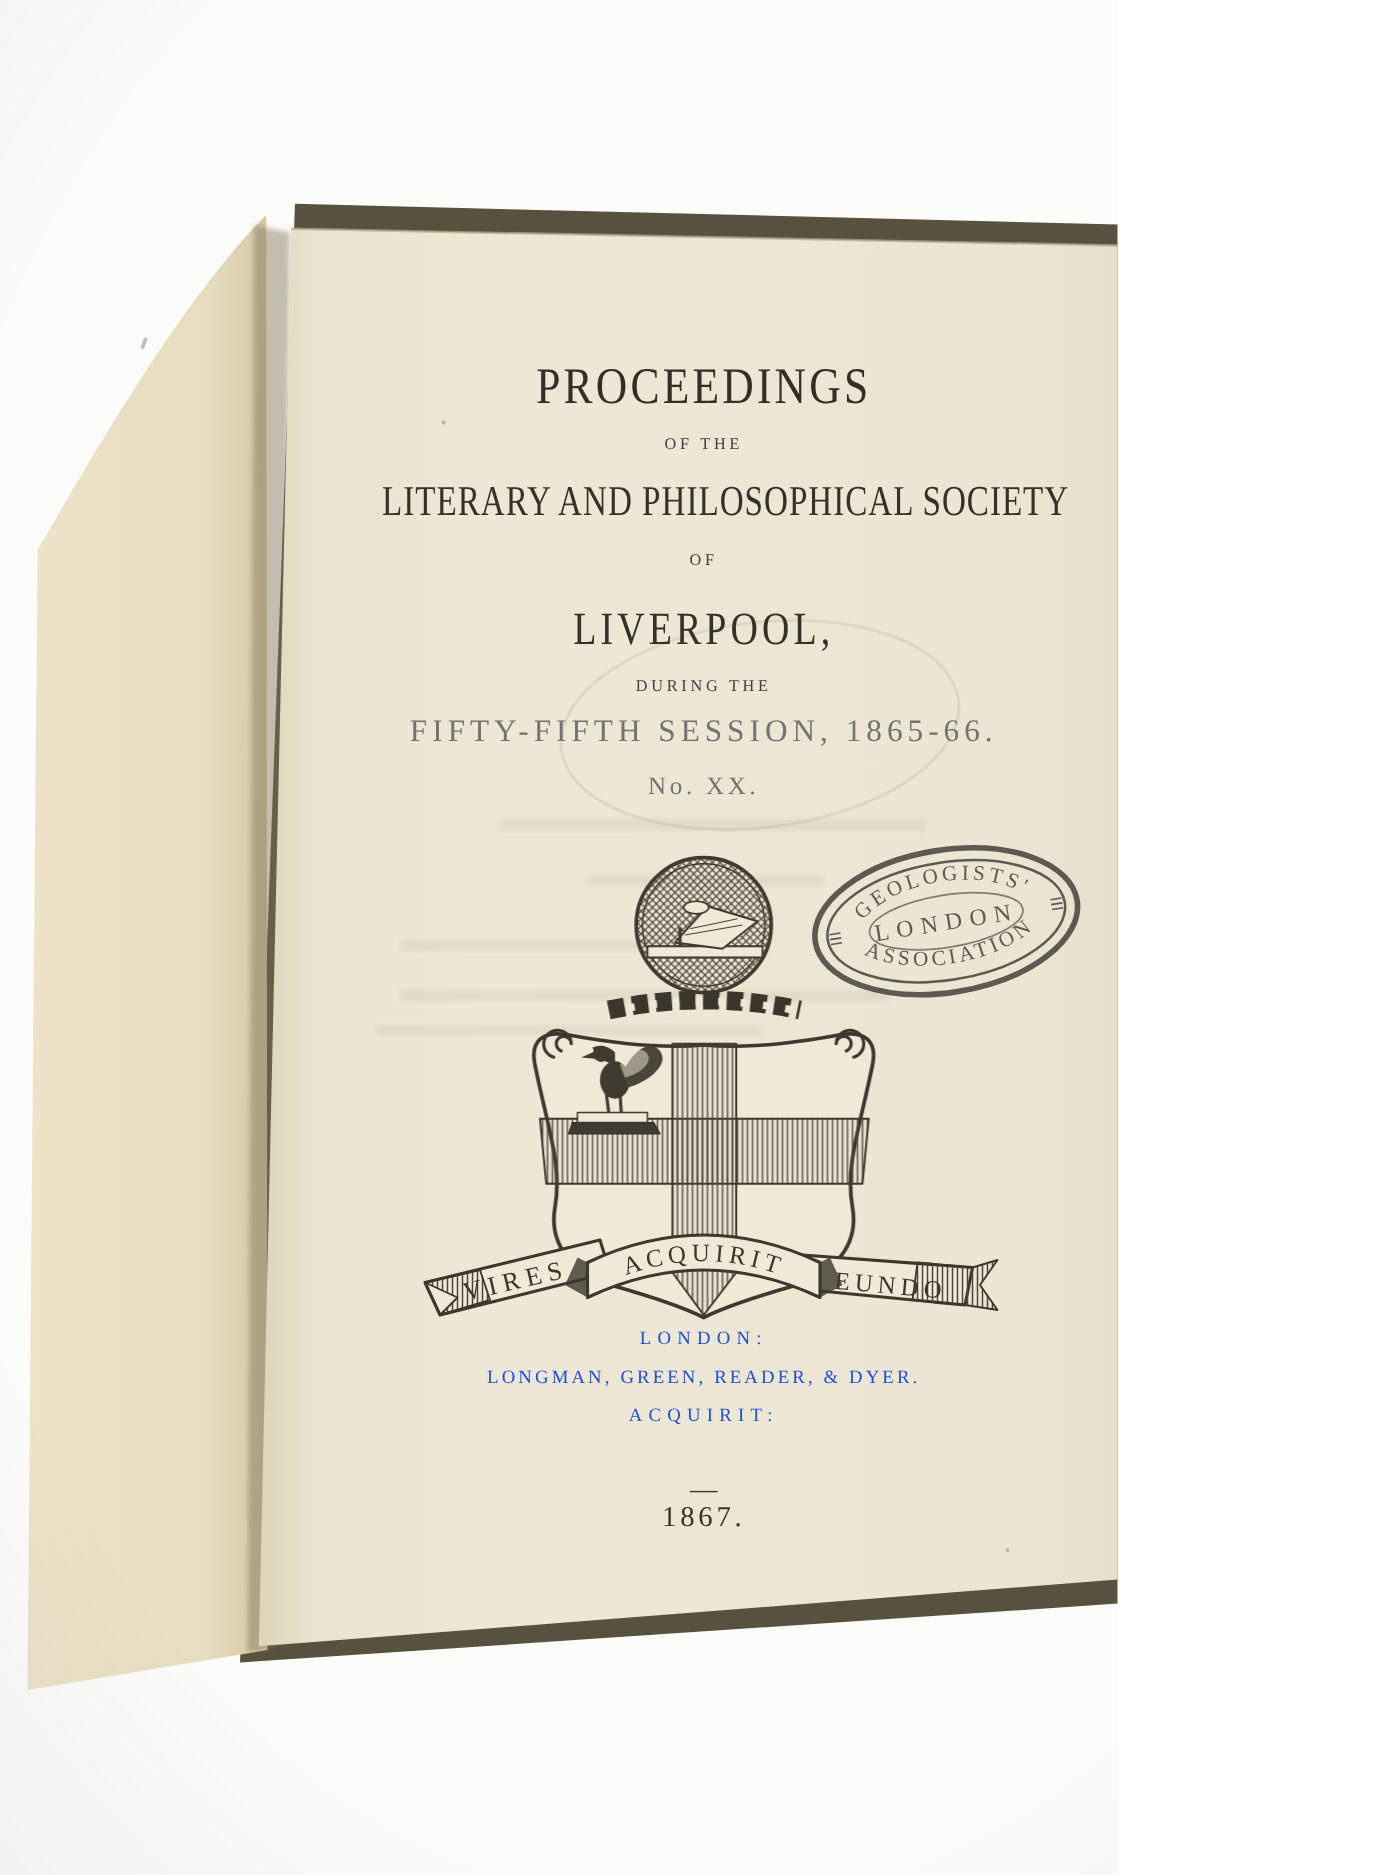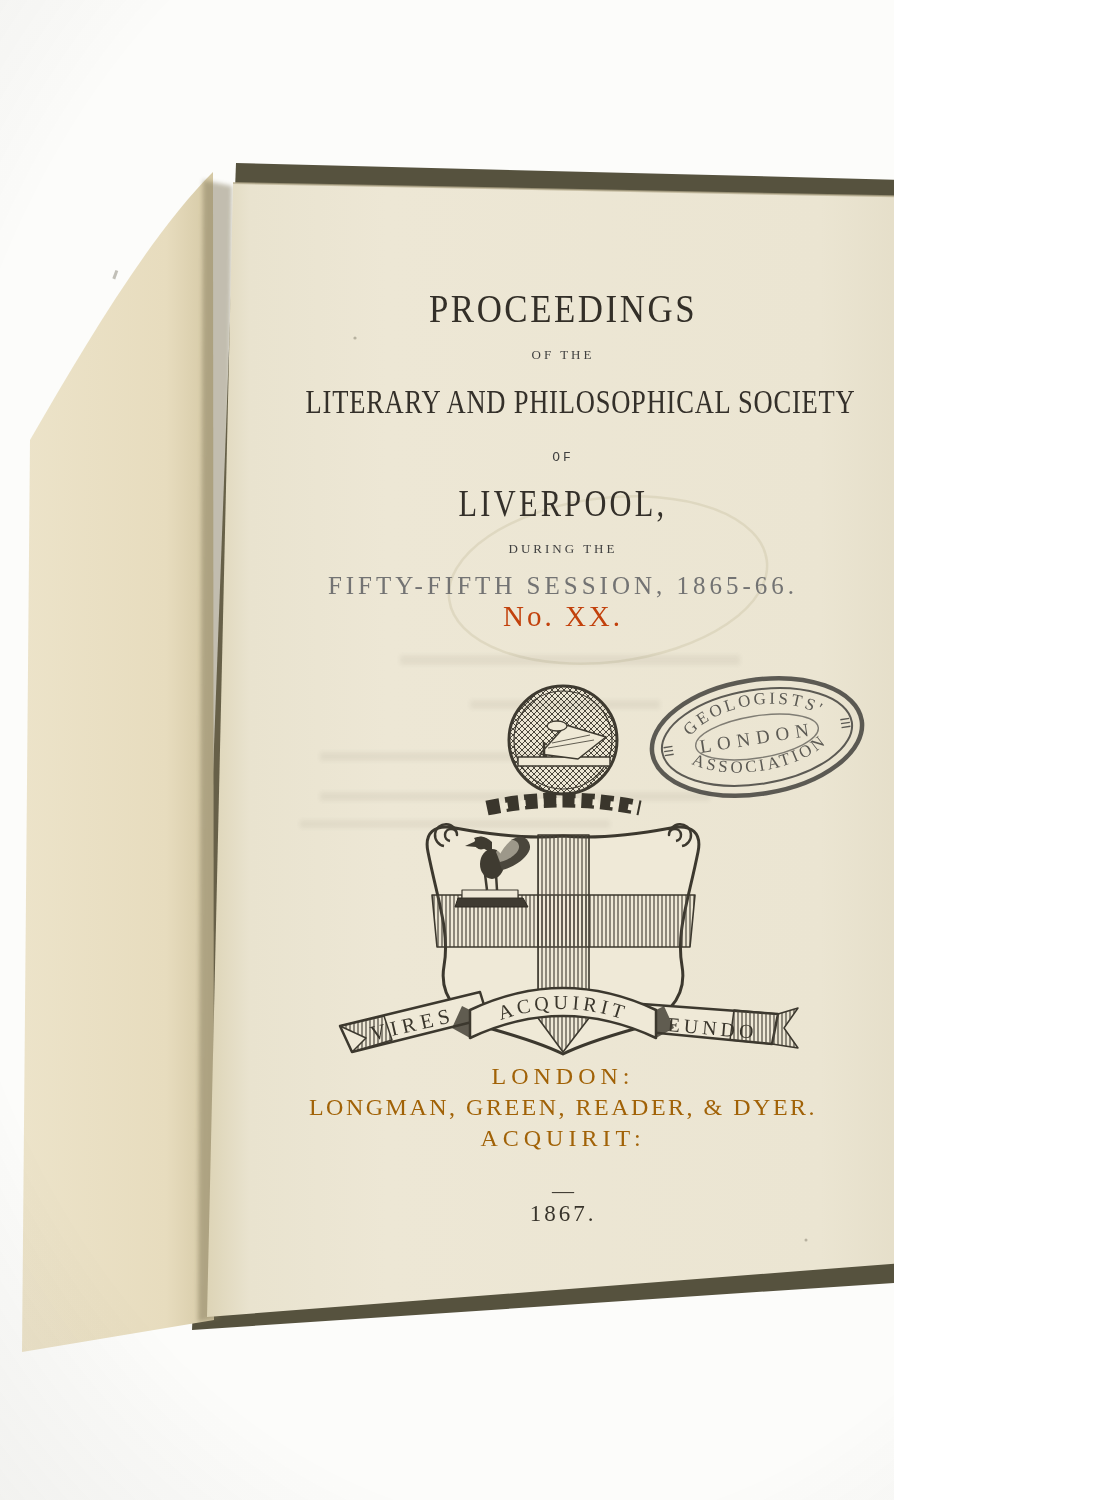--- a/index.html
+++ b/index.html
@@ -5,26 +5,26 @@
   html,body{margin:0;padding:0;background:#ffffff;}
   .scene{position:relative;width:894px;height:1500px;background:#fcfcfa;overflow:hidden;
          font-family:"Liberation Serif","DejaVu Serif",serif;}
   svg.book{position:absolute;left:0;top:0;width:1110px;height:1500px;}
   .text-layer{position:absolute;left:233px;top:0;width:660px;height:1500px;color:#38342b;}
   .tl{position:absolute;width:100%;text-align:center;white-space:nowrap;transform-origin:50% 50%;}
   .l-main   {top:284px;font-size:41px;letter-spacing:3px;transform:scaleX(.85);color:#332f28;}
   .l-small  {font-size:13px;letter-spacing:3px;color:#404040;}
   .l-ofthe  {top:347px;}
   .l-society{top:383px;font-size:34px;letter-spacing:1px;transform:scaleX(.78);color:#34302a;}
-  .l-of     {top:450px;font-family:Liberation Mono, monospace;}
+  .l-of     {top:440px;}
   .l-city   {top:482px;font-size:37px;letter-spacing:4px;transform:scaleX(.82);color:#34302a;}
   .l-during {top:541px;}
   .l-session{top:572px;font-size:25px;letter-spacing:4px;color:#737373;}
-  .l-no     {top:600px;font-size:29px;letter-spacing:3px;color:#c2410c;}
-  .l-imp    {font-size:24px;color:#a16207;text-align:center;}
+  .l-no     {top:618px;font-size:20px;letter-spacing:3px;color:#737373;}
+  .l-imp    {font-size:15px;color:#1d4ed8;text-align:center;}
   .l-imp1   {top:1063px;letter-spacing:5px;}
   .l-imp2   {top:1094px;letter-spacing:2.5px;font-family:Liberation Serif, serif;}
   .l-imp3   {top:1125px;letter-spacing:5px;}
   .l-imp4   {top:1155px;letter-spacing:2.5px;}
   .l-dash   {top:1178px;font-size:22px;}
   .l-year   {top:1201px;font-size:23px;letter-spacing:3px;}
   .svg-serif{font-family:"Liberation Serif","DejaVu Serif",serif;}
 </style>
 </head>
 <body>

